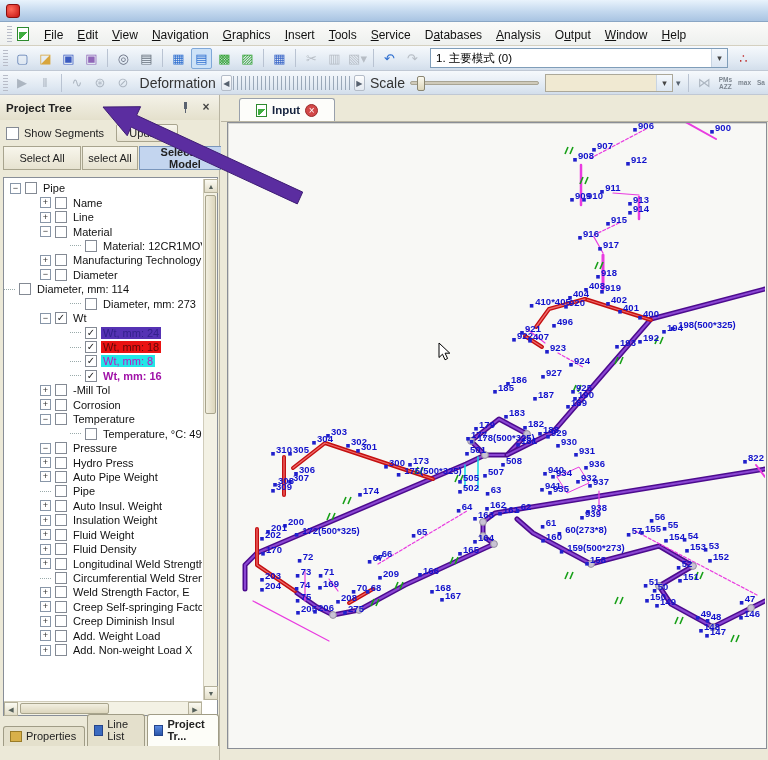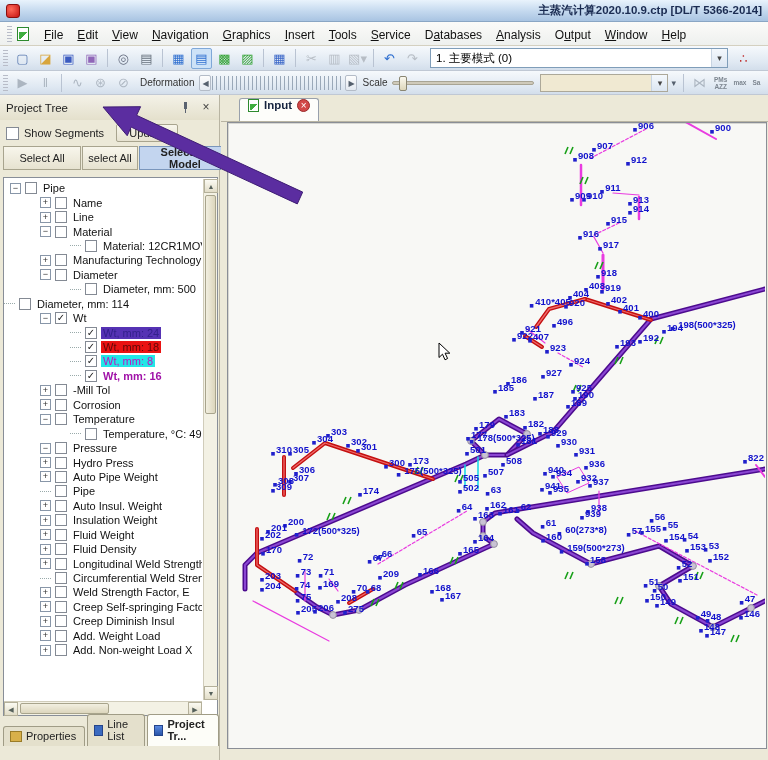--- a/index.html
+++ b/index.html
@@ -34,36 +34,36 @@
   .tbicon { width:21px; height:21px; line-height:20px; text-align:center; font-size:13px;
     border:1px solid transparent; border-radius:2px; margin:0 1px; flex:0 0 auto; }
   .tbicon.pressed { background:#cde2f7; border-color:#7fa8d8; }
   .tbicon.disabled { opacity:.75; }
   .tbsep { width:1px; height:18px; background:#b9c3d2; margin:0 4px; flex:0 0 auto; }
   .combo { height:20px; background:#fff; border:1px solid #7f9db9; display:flex; align-items:center;
     font-size:11.5px; padding-left:5px; position:relative; flex:0 0 auto; }
   .combo .arrow { margin-left:auto; width:16px; height:100%; border-left:1px solid #c8d4e2;
     background:linear-gradient(#f4f8fc,#dce6f2); display:flex; align-items:center; justify-content:center;
     font-size:9px; color:#444; }
-  .minilabel { font-size:10px; color:#333; margin:0 5px; white-space:nowrap; }
+  .minilabel { font-size:14px; color:#333; margin:0 5px; white-space:nowrap; }
   .tickslider { height:14px; width:132px; margin:0 1px;
     background:repeating-linear-gradient(90deg,#9aa8b8 0 1px, transparent 1px 4px); }
   .sliderbtn { width:12px; height:16px; font-size:8px; line-height:16px; text-align:center; color:#55606e;
     border:1px solid #b4bcc8; background:linear-gradient(#fdfdfd,#e3e9f1); border-radius:2px; }
   .groove { width:142px; height:4px; background:#cfcaba; border:1px solid #a8a494; border-radius:2px; position:relative; }
   .groove .thumb { position:absolute; left:6px; top:-6px; width:8px; height:15px;
     background:linear-gradient(#fbf9ef,#ddd6ba); border:1px solid #8a8672; border-radius:2px; }
   .minitxt { font-size:6.5px; line-height:7px; color:#7d8690; text-align:center; margin:0 3px; font-weight:bold; }
   .ovf { font-size:9px; color:#55606e; margin:0 3px; }
 
   
   .dock { position:absolute; left:0; top:95px; width:220px; height:665px; background:#ece9d8;
     border-right:1px solid #b8b4a2; }
   .dock-header { height:25px; display:flex; align-items:center; padding:0 6px;
-    font-size:11.5px; color:#222; background:linear-gradient(#f4f2e8,#e4e0cc); }
+    font-size:11.5px; color:#222; background:linear-gradient(#f4f2e8,#e4e0cc);font-weight:bold; }
   .pin { margin-left:auto; width:11px; height:11px; position:relative; }
   .pin::before { content:""; position:absolute; left:4px; top:0; width:3px; height:7px; background:#5a6270; }
   .pin::after { content:""; position:absolute; left:5px; top:7px; width:1px; height:4px; background:#5a6270; }
   .dock-close { width:14px; height:14px; line-height:13px; text-align:center; font-size:12px; color:#444; margin-left:8px; }
   .seg-row { display:flex; align-items:center; height:26px; padding:0 6px; }
   .cb { width:13px; height:13px; background:#fff; border:1px solid #848a94; margin-right:5px;
     font-size:11px; line-height:11px; text-align:center; color:#333; flex:0 0 auto; }
   .seg-label { font-size:11px; color:#222; }
   .btn { font-size:11px; color:#222; background:linear-gradient(#f8f6ec,#e6e2d0);
     border:1px solid #a8a48e; padding:2px 8px; border-radius:2px; }
@@ -92,41 +92,40 @@
 
   .bottomtabs { position:absolute; left:3px; bottom:14px; height:23px; display:flex; align-items:flex-end; gap:2px; }
   .btab { display:flex; align-items:center; gap:4px; font-size:11px; color:#222; padding:3px 8px 4px 6px;
     border:1px solid #a09c86; border-bottom:none; background:#e4e0cc; border-radius:3px 3px 0 0; }
   .btab.active { background:#fdfdf8; font-weight:bold; }
   .btab .bicon { width:12px; height:11px; display:inline-block; }
 
   
   .docarea { position:absolute; left:221px; top:95px; right:0; bottom:0; background:#ece9d8; }
   .doctabbar { position:absolute; left:0; top:0; right:0; height:27px; border-bottom:1px solid #b8b4a2; }
-  .doctab { position:absolute; left:18px; bottom:0px; height:23px; display:flex; align-items:flex-start; gap:5px;
-    background:#fdfdfa; border:1px solid #98a0ac; border-bottom:none; border-radius:3px 3px 0 0; padding:0 8px; }
+  .doctab { position:absolute; left:18px; bottom:0px; height:23px; display:flex; align-items:center; gap:5px;
+    background:#fdfdfa; border:1px solid #98a0ac; border-bottom:none; border-radius:3px 3px 0 0; padding:0 16px; }
   .doctab .dicon { width:11px; height:13px; background:#fff; border:1px solid #2e8a2e; position:relative; }
   .doctab .dicon::after { content:""; position:absolute; left:1px; top:4px; width:7px; height:6px;
     background:linear-gradient(135deg,#3fae3f 55%, transparent 55%); }
   .doctab .dlabel { font-size:11.5px; font-weight:bold; color:#16233e; }
   .doctab .dclose { width:13px; height:13px; border-radius:7px; background:#d24848; border:1px solid #9a2a2a;
     color:#fff; font-size:10px; line-height:11px; text-align:center; }
   .canvasframe { position:absolute; left:6px; top:27px; right:1px; bottom:11px;
     background:#f8f8f5; border:1px solid #8a8e96; box-shadow:inset 1px 1px 0 #d8d8d2; }
   #canvas-svg { position:absolute; left:9px; top:0; }
 
   
   #overlay { position:absolute; left:0; top:0; width:768px; height:760px; pointer-events:none; }
 </style>
 </head>
 <body>
 
 <div class="titlebar">
   <div class="appicon"></div>
-  <div class="title-text">主蒸汽计算2020.10.9.ctp [DL/T 5366-2014]</div>
 </div>
 
 <div class="menubar">
   <div class="grip"></div>
   <div class="menudoc"></div>
   <span id="menu-items"><span class="menu-item"><u>F</u>ile</span><span class="menu-item"><u>E</u>dit</span><span class="menu-item"><u>V</u>iew</span><span class="menu-item"><u>N</u>avigation</span><span class="menu-item"><u>G</u>raphics</span><span class="menu-item"><u>I</u>nsert</span><span class="menu-item"><u>T</u>ools</span><span class="menu-item"><u>S</u>ervice</span><span class="menu-item">D<u>a</u>tabases</span><span class="menu-item"><u>A</u>nalysis</span><span class="menu-item">O<u>u</u>tput</span><span class="menu-item"><u>W</u>indow</span><span class="menu-item"><u>H</u>elp</span></span>
 </div>
 
 <div class="toolbar" id="toolbar1">
   <div class="grip"></div>
@@ -242,29 +241,29 @@
         <div class="trow" style="padding-left: 36px;">
           <span class="texp">+</span>
           <span class="tcb"></span>
           <span class="tlabel">Manufacturing Technology</span>
         </div>
         <div class="trow" style="padding-left: 36px;">
           <span class="texp">−</span>
           <span class="tcb"></span>
           <span class="tlabel">Diameter</span>
         </div>
+        <div class="trow" style="">
+          <span class="tdash"></span>
+          <span class="tcb"></span>
+          <span class="tlabel">Diameter, mm: 114</span>
+        </div>
         <div class="trow" style="padding-left: 66px;">
           <span class="tdash"></span>
           <span class="tcb"></span>
-          <span class="tlabel">Diameter, mm: 500</span>
-        </div>
-        <div class="trow" style="">
-          <span class="tdash"></span>
-          <span class="tcb"></span>
-          <span class="tlabel">Diameter, mm: 114</span>
+          <span class="tlabel">Diameter, mm: 273</span>
         </div>
         <div class="trow" style="padding-left: 36px;">
           <span class="texp">−</span>
           <span class="tcb">✓</span>
           <span class="tlabel">Wt</span>
         </div>
         <div class="trow" style="padding-left: 66px;">
           <span class="tdash"></span>
           <span class="tcb">✓</span>
           <span class="tlabel" style="background: rgb(85, 50, 180); color: rgb(51, 32, 140);">Wt, mm: 24</span>

